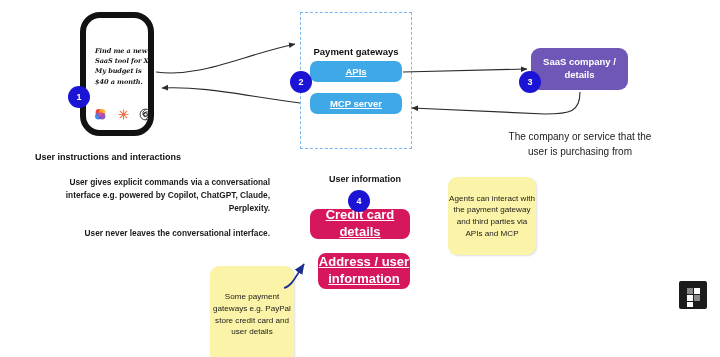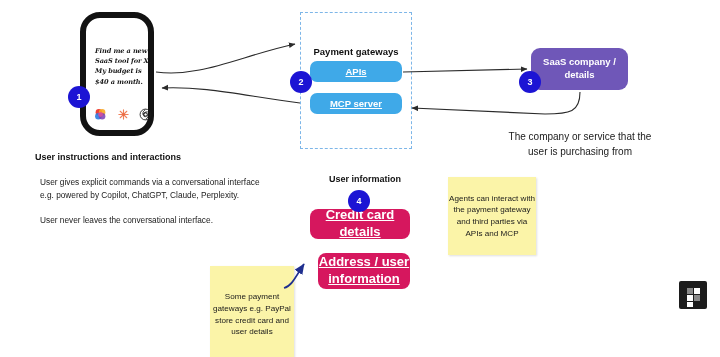--- a/index.html
+++ b/index.html
@@ -129,24 +129,25 @@
     left: 35px; top: 152px;
     width: 240px;
     text-align: left;
     font-size: 9px;
     font-weight: bold;
     color: #111111;
   }
   #user-instructions-body {
     left: 40px; top: 176px;
     width: 230px;
-    text-align: left;
+    text-align: right;
     font-size: 8.3px;
     line-height: 1.55;
     color: #1a1a1a;
+    font-weight: bold;
   }
   #user-instructions-body p { margin: 0 0 12px 0; }
   #user-instructions-body p:last-child { margin-bottom: 11px; }
 
   
   #userinfo-title {
     left: 300px; top: 174px;
     width: 130px;
     text-align: center;
     font-size: 9px;
@@ -162,20 +163,21 @@
     background: #fbf4a8;
     color: #1a1a1a;
     font-size: 8.1px;
     line-height: 1.45;
     text-align: center;
     display: flex;
     align-items: center;
     justify-content: center;
     box-sizing: border-box;
     box-shadow: 1px 1px 2px rgba(0,0,0,0.13);
+    border-radius: 9px;
   }
   #sticky-agents { left: 448px; top: 177px; width: 88px; height: 78px; }
   #sticky-paypal { left: 210px; top: 266px; width: 84px; height: 97px; }
 
   
   #widget-icon {
     left: 679px; top: 281px;
     width: 28px; height: 28px;
     background: #1c1c1c;
     border-radius: 2px;

